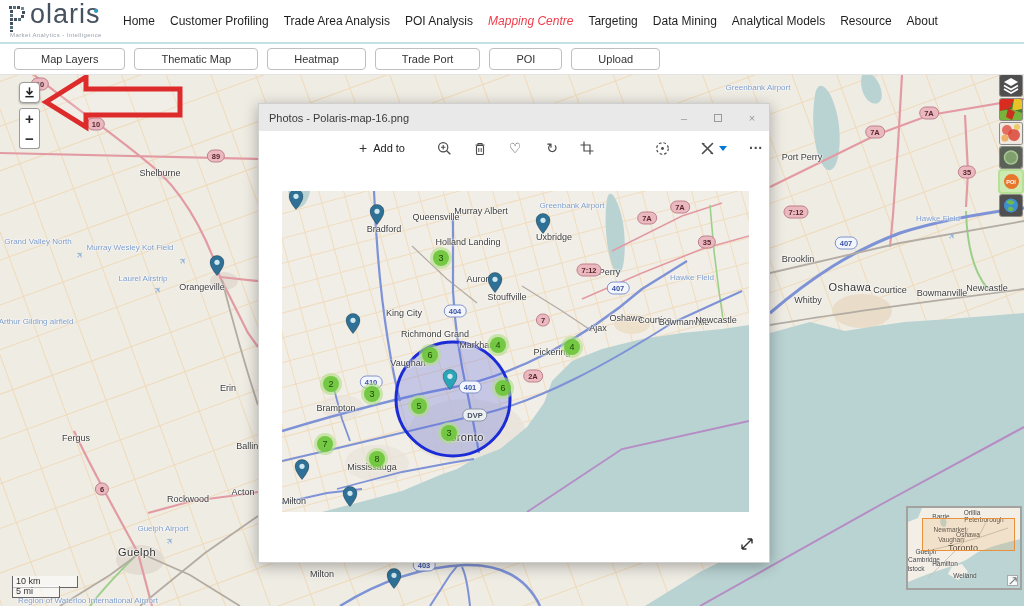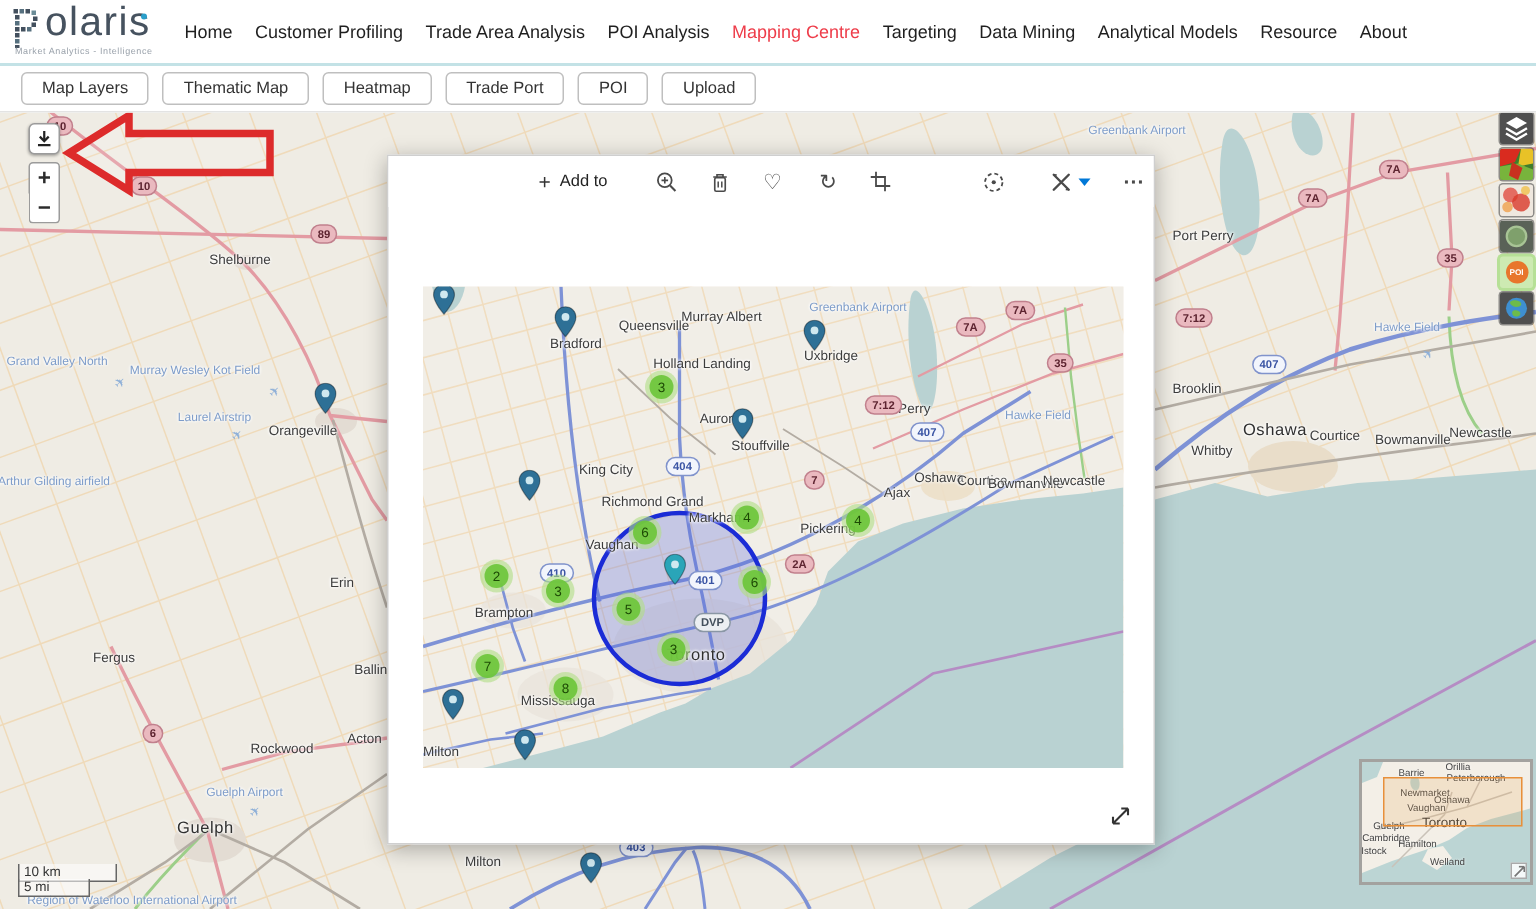--- a/index.html
+++ b/index.html
@@ -8,26 +8,26 @@
 
   
   .hdr { position:absolute; top:0; left:0; width:1024px; height:42px; background:#fff; z-index:60; }
   .logo { position:absolute; left:8px; top:3px; width:115px; height:38px; }
   .logo-p { position:absolute; left:0; top:2px; }
   .logo-word { position:absolute; left:22px; top:-4px; font-size:27px; color:#46525f; letter-spacing:1px; }
   .logo-idot { position:absolute; left:86px; top:6px; width:4px; height:4px; border-radius:50%; background:#2b9fca; }
   .logo-sub { position:absolute; left:2px; top:29px; font-size:6px; color:#9aa2ab; letter-spacing:.4px; white-space:nowrap; }
   .nav { position:absolute; left:123px; top:0; height:42px; display:flex; align-items:center; gap:15px; }
   .nav-item { font-size:12px; color:#1f1f1f; cursor:pointer; white-space:nowrap; }
-  .nav-item.active { color:#ee3d4a; }
+  .nav-item.active { color:#ee3d4a;font-style:italic; }
 
   
   .sub-toolbar { position:absolute; top:42px; left:0; width:1024px; height:33px; background:#fff;
     border-top:2px solid #c3e2e6; border-bottom:1px solid #e3e3e3; display:flex; align-items:center; padding-left:14px; gap:9px; z-index:60; }
-  .tb-btn { font-size:11px; color:#333; background:#fff; border:1px solid #bfbfbf; border-radius:4px; padding:4px 13px; cursor:pointer; white-space:nowrap; }
+  .tb-btn { font-size:11px; color:#333; background:#fff; border:1px solid #bfbfbf; border-radius:4px; padding:4px 26px; cursor:pointer; white-space:nowrap; }
 
   
   .map-wrap { position:absolute; top:75px; left:0; width:1024px; height:531px; overflow:hidden; background:#efece4; }
   .overlays { position:absolute; inset:0; z-index:5; }
   .maplabel { position:absolute; transform:translate(-50%,-50%); font-size:9px; color:#3c3c3c; white-space:nowrap;
     text-shadow:0 0 2px #fff,0 0 2px #fff,0 0 3px #fff; pointer-events:none; }
   .maplabel.airport { color:#7d9cc9; font-size:8px; }
   .maplabel.town { font-size:11px; letter-spacing:.4px; color:#2f2f2f; }
   .plane { position:absolute; transform:translate(-50%,-50%) rotate(-45deg); font-size:9px; color:#8fb0d8; pointer-events:none; }
   .badge { position:absolute; transform:translate(-50%,-50%); font-size:7.5px; font-weight:bold; padding:1px 4px; border-radius:7px; line-height:1.2; pointer-events:none; }
@@ -451,20 +451,30 @@
       <div class="mm-rect" id="mm-viewport" style="left: 14px; top: 10px; width: 93px; height: 33px;"></div>
       <div class="mm-toggle">
         <svg width="8" height="8" viewBox="0 0 10 10">
             <path d="M1,9 L9,1 M9,1 H4.5 M9,1 V5.5" stroke="#777" stroke-width="1.4" fill="none"></path>
           </svg>
       </div>
     </div>
 
 
     <div class="dialog">
+      <div class="titlebar">
+        <span class="title-txt">Photos - Polaris-map-16.png</span>
+        <div class="winbtns">
+          <div class="winbtn">–</div>
+          <div class="winbtn">
+              <span class="maxbox"></span>
+            </div>
+          <div class="winbtn">×</div>
+        </div>
+      </div>
       <div class="ptoolbar">
         <div class="add-to">
           <span class="add-plus">+</span>
           <span>Add to</span>
         </div>
         <div class="pt-icon" style="left:171px;">
           <svg width="15" height="15" viewBox="0 0 15 15">
             <circle cx="6.2" cy="6.2" r="4.6" stroke="#4a4a4a" stroke-width="1.2" fill="none"></circle>
             <path d="M9.7,9.7 L13.3,13.3" stroke="#4a4a4a" stroke-width="1.4"></path>
             <path d="M4,6.2 H8.4 M6.2,4 V8.4" stroke="#4a4a4a" stroke-width="1.1"></path>

